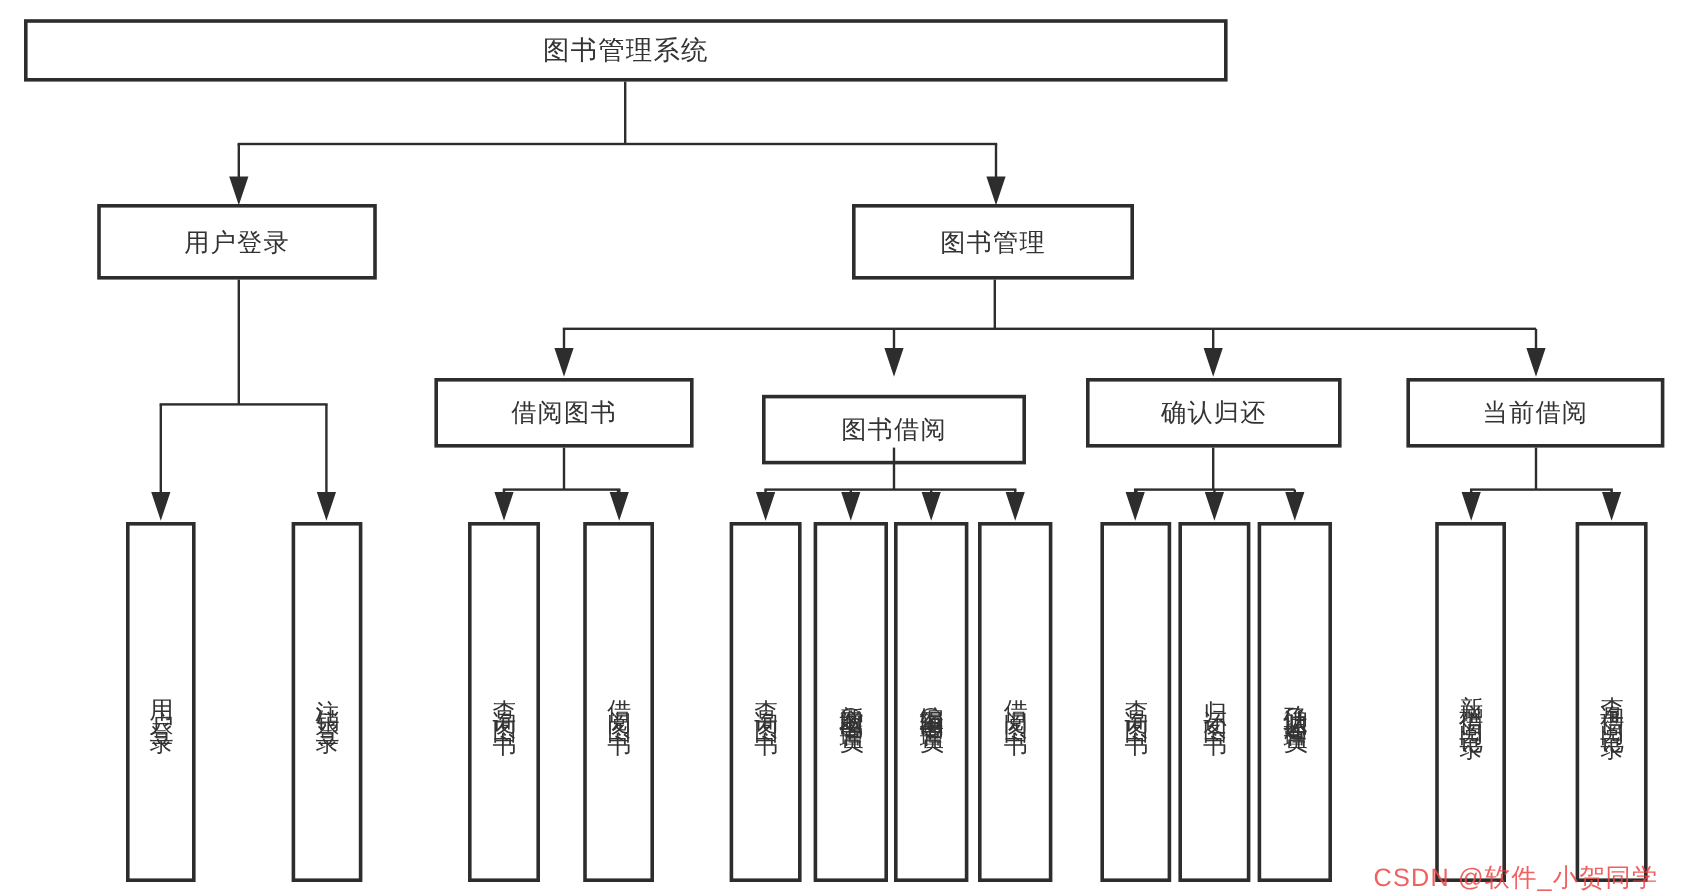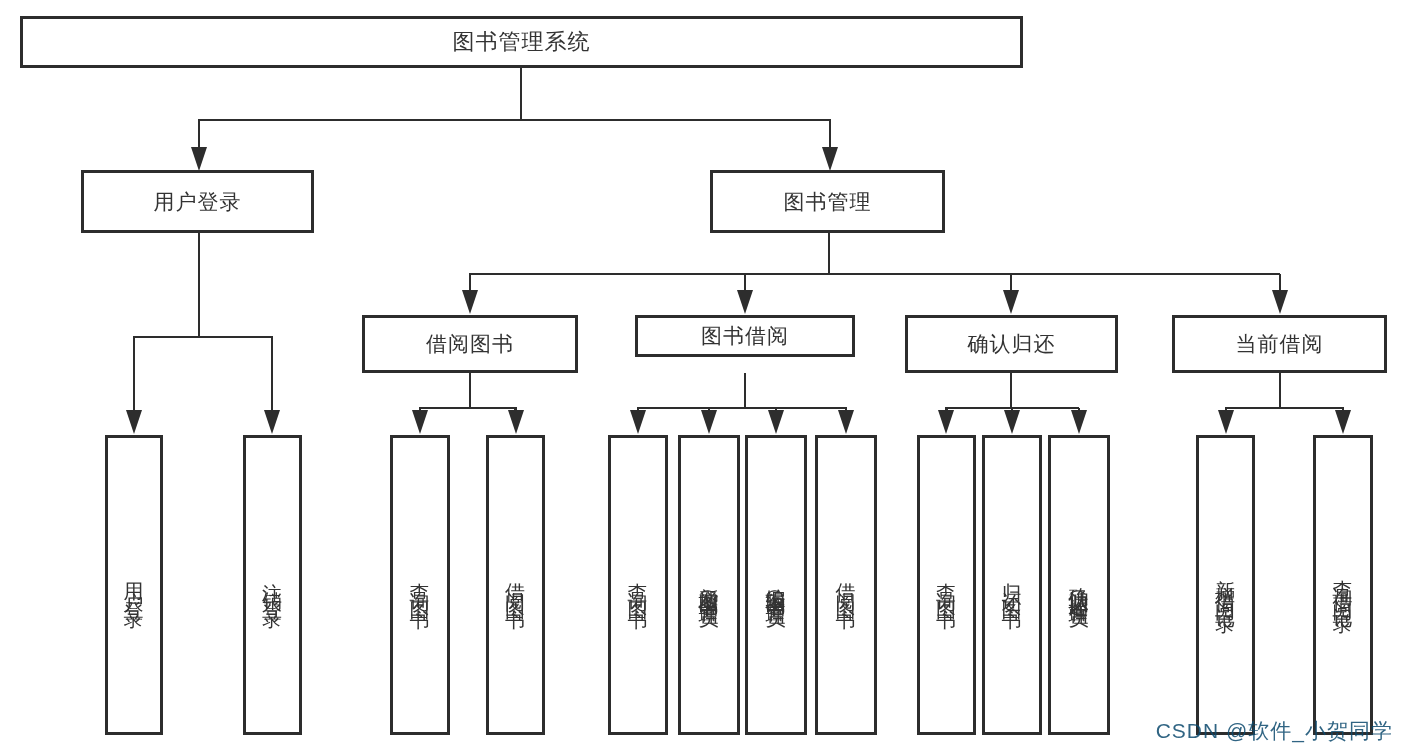--- a/index.html
+++ b/index.html
@@ -38,24 +38,24 @@
   .hl { position: absolute; background: #2d2d2d; height: 2.5px; }
   .vl { position: absolute; background: #2d2d2d; width: 2.5px; }
   .ar {
     position: absolute; width: 0; height: 0;
     border-left: 8px solid transparent;
     border-right: 8px solid transparent;
     border-top: 24px solid #2d2d2d;
   }
   .watermark {
     position: absolute;
-    right: 12px;
+    right: 23px;
     bottom: 2px;
     font-size: 21px;
-    color: #0c4a6e;
+    color: #ef4444;
     opacity: 0.85;
     letter-spacing: 1px;
     white-space: nowrap;
     pointer-events: none;
   }
 </style>
 </head>
 <body>
 
 <div class="canvas">
@@ -92,21 +92,21 @@
   <div class="vl" style="left:743.75px; top:274px; height:18px;"></div>
   <div class="ar" style="left:737px; top:290px;"></div>
   <div class="vl" style="left:1009.75px; top:274px; height:18px;"></div>
   <div class="ar" style="left:1003px; top:290px;"></div>
   <div class="vl" style="left:1278.75px; top:274px; height:18px;"></div>
   <div class="ar" style="left:1272px; top:290px;"></div>
 
   <div class="box" style="left:362px; top:315px; width:216px; height:58px;">
     <span class="hlabel">借阅图书</span>
   </div>
-  <div class="box" style="left:635px; top:315px; width:220px; height:42px;">
+  <div class="box" style="left:635px; top:329px; width:220px; height:58px;">
     <span class="hlabel">图书借阅</span>
   </div>
   <div class="box" style="left:905px; top:315px; width:213px; height:58px;">
     <span class="hlabel">确认归还</span>
   </div>
   <div class="box" style="left:1172px; top:315px; width:215px; height:58px;">
     <span class="hlabel">当前借阅</span>
   </div>
 
   <div class="vl" style="left:468.75px; top:373px; height:35px;"></div>

